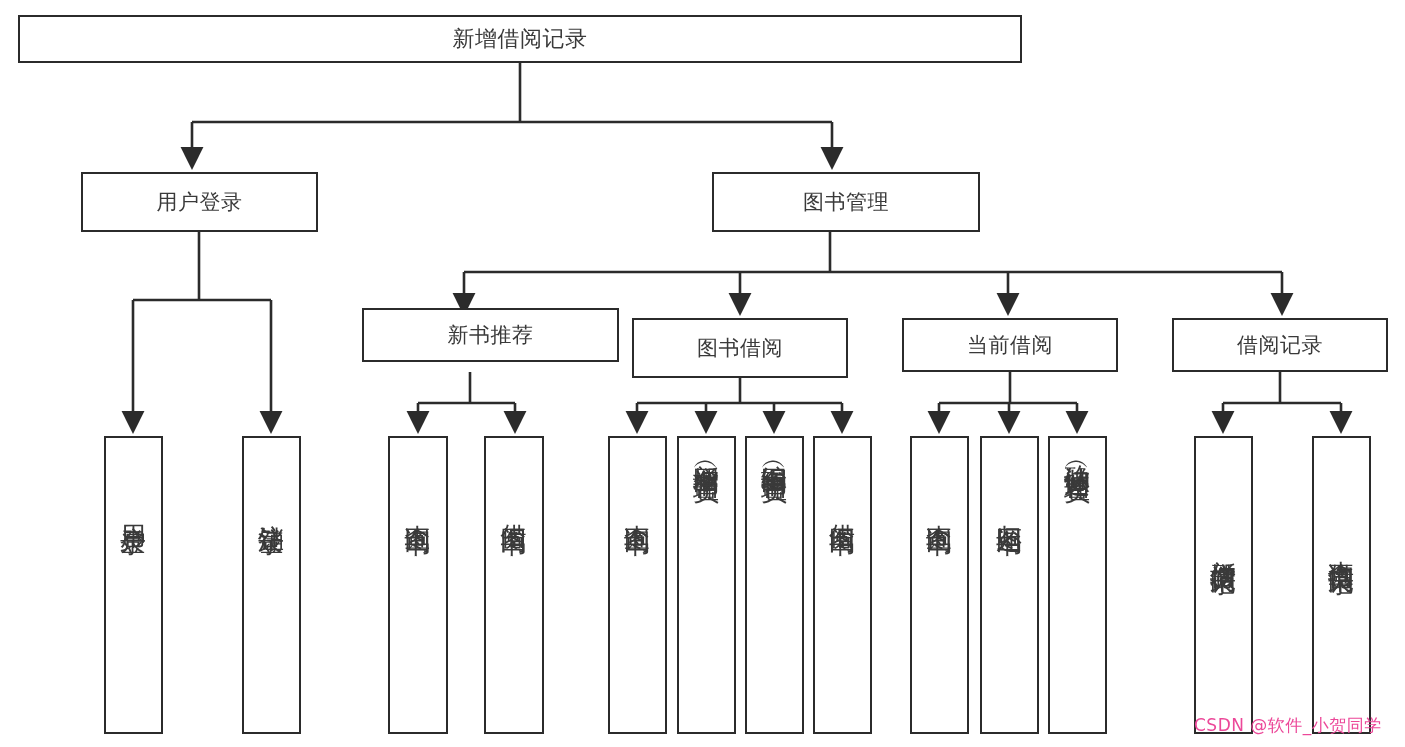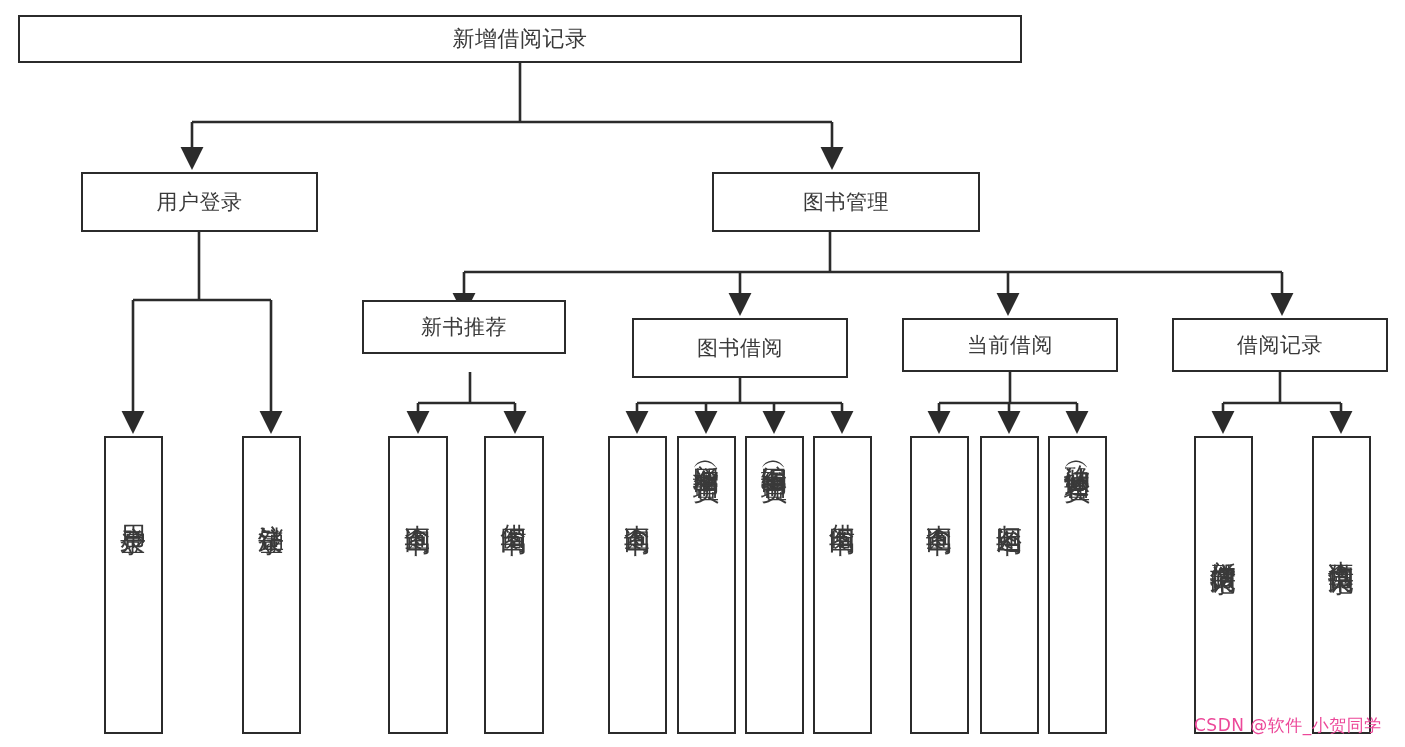--- a/index.html
+++ b/index.html
@@ -137,21 +137,21 @@
     <span class="label">新增借阅记录</span>
   </div>
 
   <div class="node horiz" style="left:81px; top:172px; width:237px; height:60px;">
     <span class="label">用户登录</span>
   </div>
   <div class="node horiz" style="left:712px; top:172px; width:268px; height:60px;">
     <span class="label">图书管理</span>
   </div>
 
-  <div class="node horiz" style="left:362px; top:300px; width:204px; height:54px;">
+  <div class="node horiz" style="left:362px; top:308px; width:257px; height:54px;">
     <span class="label">新书推荐</span>
   </div>
   <div class="node horiz" style="left:632px; top:318px; width:216px; height:60px;">
     <span class="label">图书借阅</span>
   </div>
   <div class="node horiz" style="left:1172px; top:318px; width:216px; height:54px;">
     <span class="label">借阅记录</span>
   </div>
   <div class="node horiz" style="left:902px; top:318px; width:216px; height:54px;">
     <span class="label">当前借阅</span>

